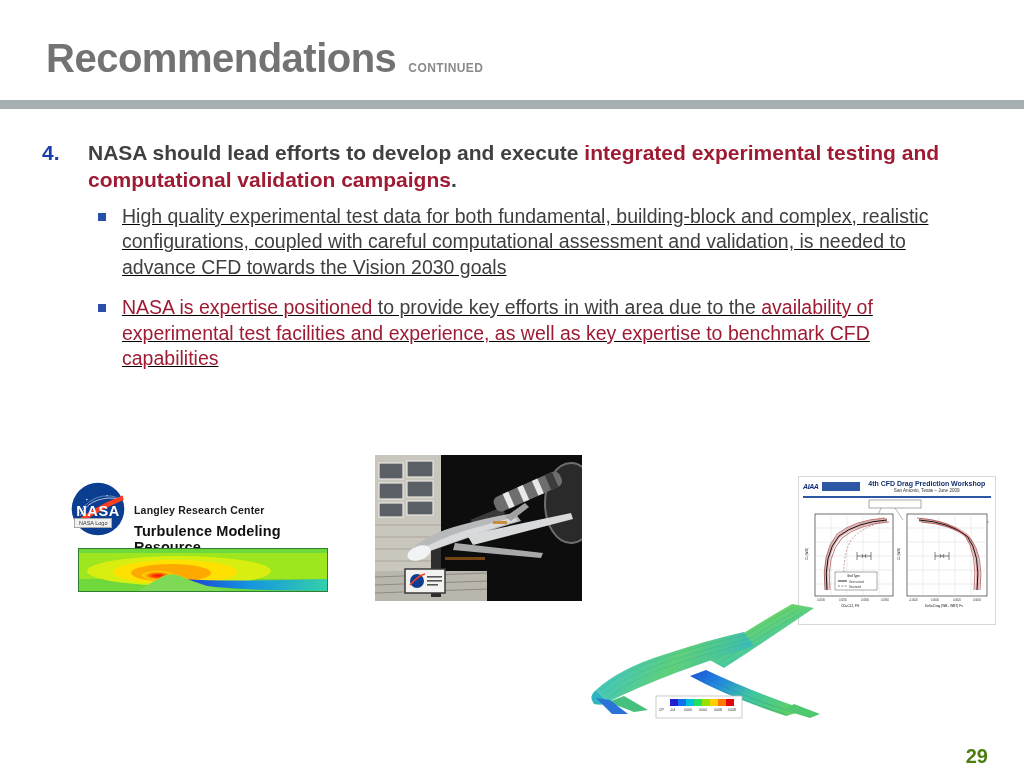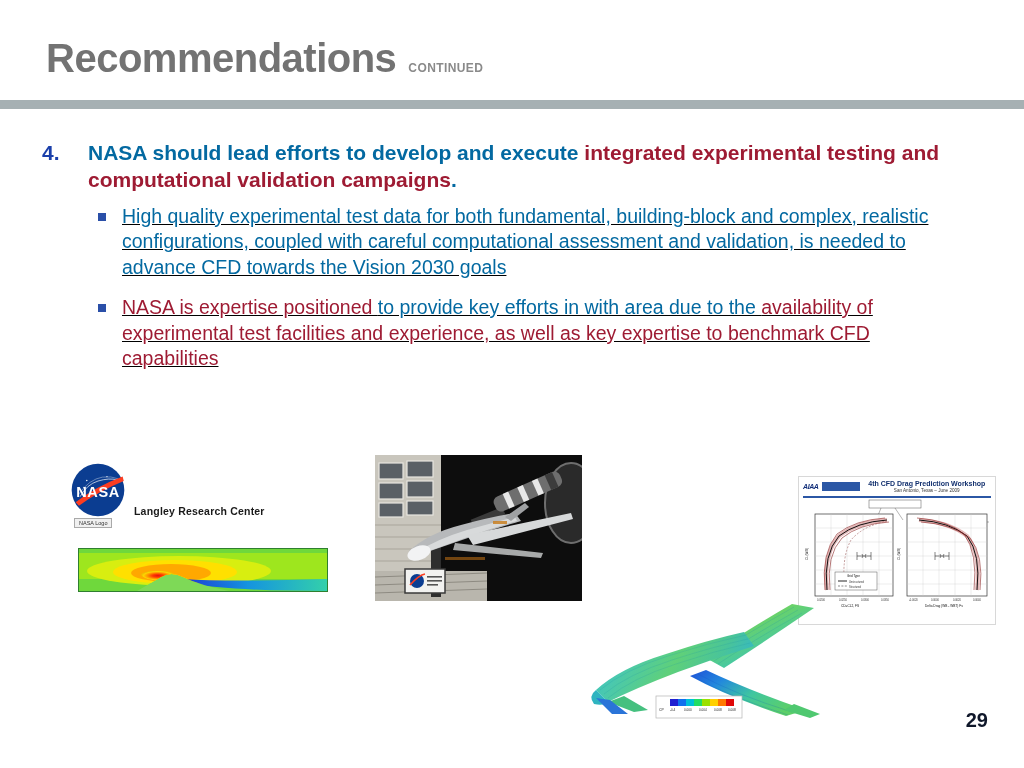--- a/index.html
+++ b/index.html
@@ -69,21 +69,21 @@
     line-height: 1.28;
   }
   .num-text {
     flex: 1;
     font-size: 21px;
     font-weight: bold;
     line-height: 1.28;
     max-width: 880px;
   }
   .red { color: #9e1b33; }
-  .blk { color: #0369a1; }
+  .blk { color: #404040; }
 
   .sub-list {
     margin-top: 10px;
     padding-left: 98px;
     padding-right: 40px;
   }
   .sub-item {
     display: flex;
     align-items: flex-start;
     margin-bottom: 14px;
@@ -149,24 +149,24 @@
   .dpw-t2 { font-size: 4.6px; color: #333; line-height: 1.2; }
   .dpw-rule { height: 2px; background: #2b57a5; margin: 2px 4px 0 4px; }
 
   
   #fig-wing { left: 578px; top: 598px; width: 258px; height: 122px; }
 
   
   .page-num {
     position: absolute;
     right: 36px;
-    bottom: 36px;
+    bottom: 0;
     font-size: 20px;
     font-weight: bold;
-    color: #0f172a;
+    color: #4d7c0f;
   }
 </style>
 </head>
 <body>
 
 <div class="slide-title-row">
   <div class="slide-title">Recommendations</div>
   <div class="slide-title-sub">CONTINUED</div>
 </div>
 <div class="header-rule"></div>
@@ -215,20 +215,21 @@
           <circle cx="30" cy="33" r="1.3" fill="#fff"></circle>
             <circle cx="66" cy="26" r="1.1" fill="#fff"></circle>
           <circle cx="78" cy="40" r="1" fill="#fff"></circle>
             <circle cx="24" cy="45" r="0.9" fill="#fff"></circle>
           <path d="M10 72 Q46 44 94 26 L96 34 Q52 52 16 78 Z" fill="#fc3d21"></path>
           <text x="50" y="62" font-family="'Liberation Sans',sans-serif" font-size="26" font-weight="bold" fill="#ffffff" text-anchor="middle" letter-spacing="1">NASA</text>
         </svg>
       </div>
       <div class="tmr-lines">
         <div class="tmr-l1">Langley Research Center</div>
+        <div class="tmr-l2">Turbulence Modeling Resource</div>
       </div>
       <div class="logo-tip">NASA Logo</div>
     </div>
 
     <div class="bump-plot">
       <svg width="248" height="42" viewBox="0 0 248 42" preserveAspectRatio="none">
         <defs>
           <radialGradient id="hot" cx="35%" cy="62%" r="38%">
             <stop offset="0%" stop-color="#e81010"></stop>
             <stop offset="30%" stop-color="#ff4000"></stop>

